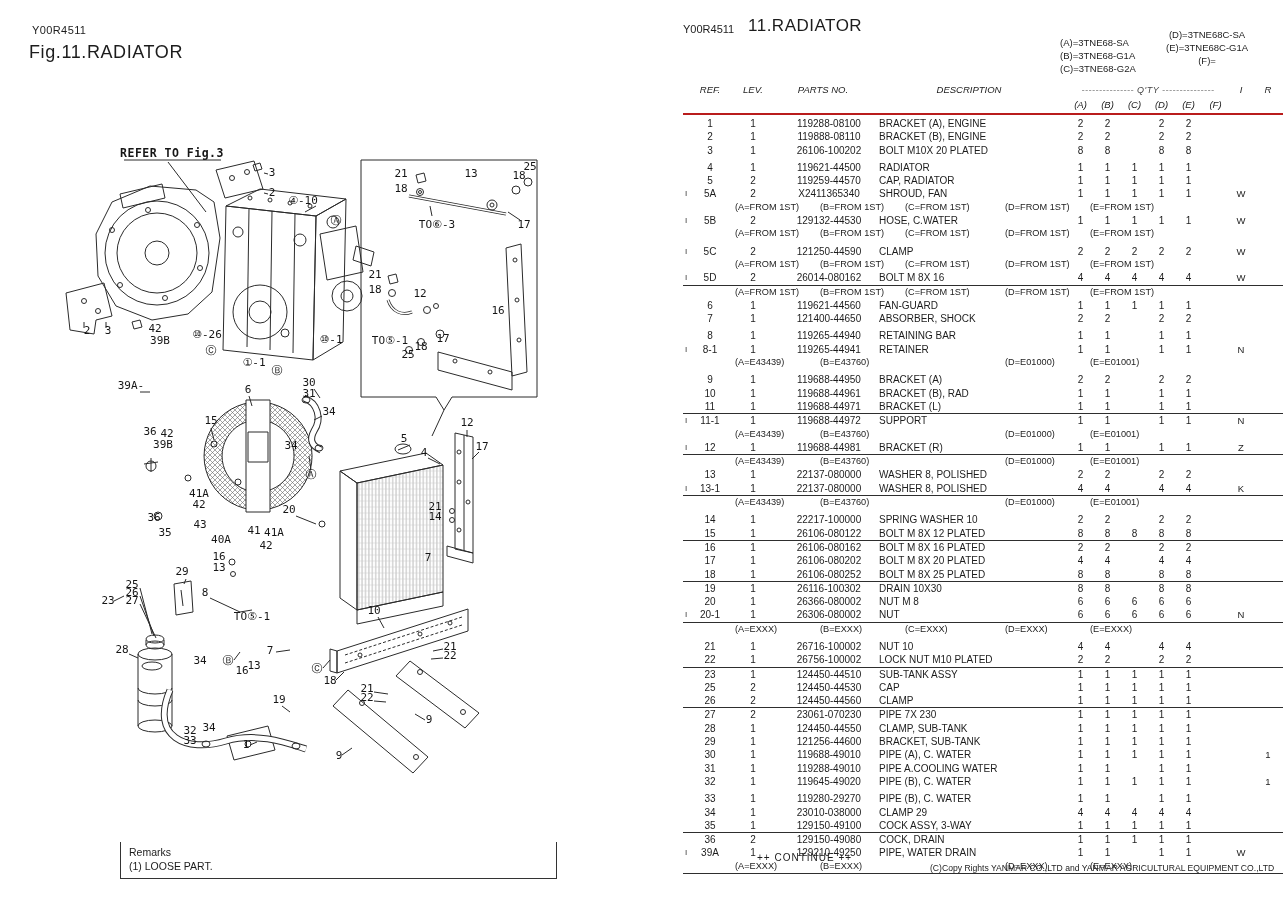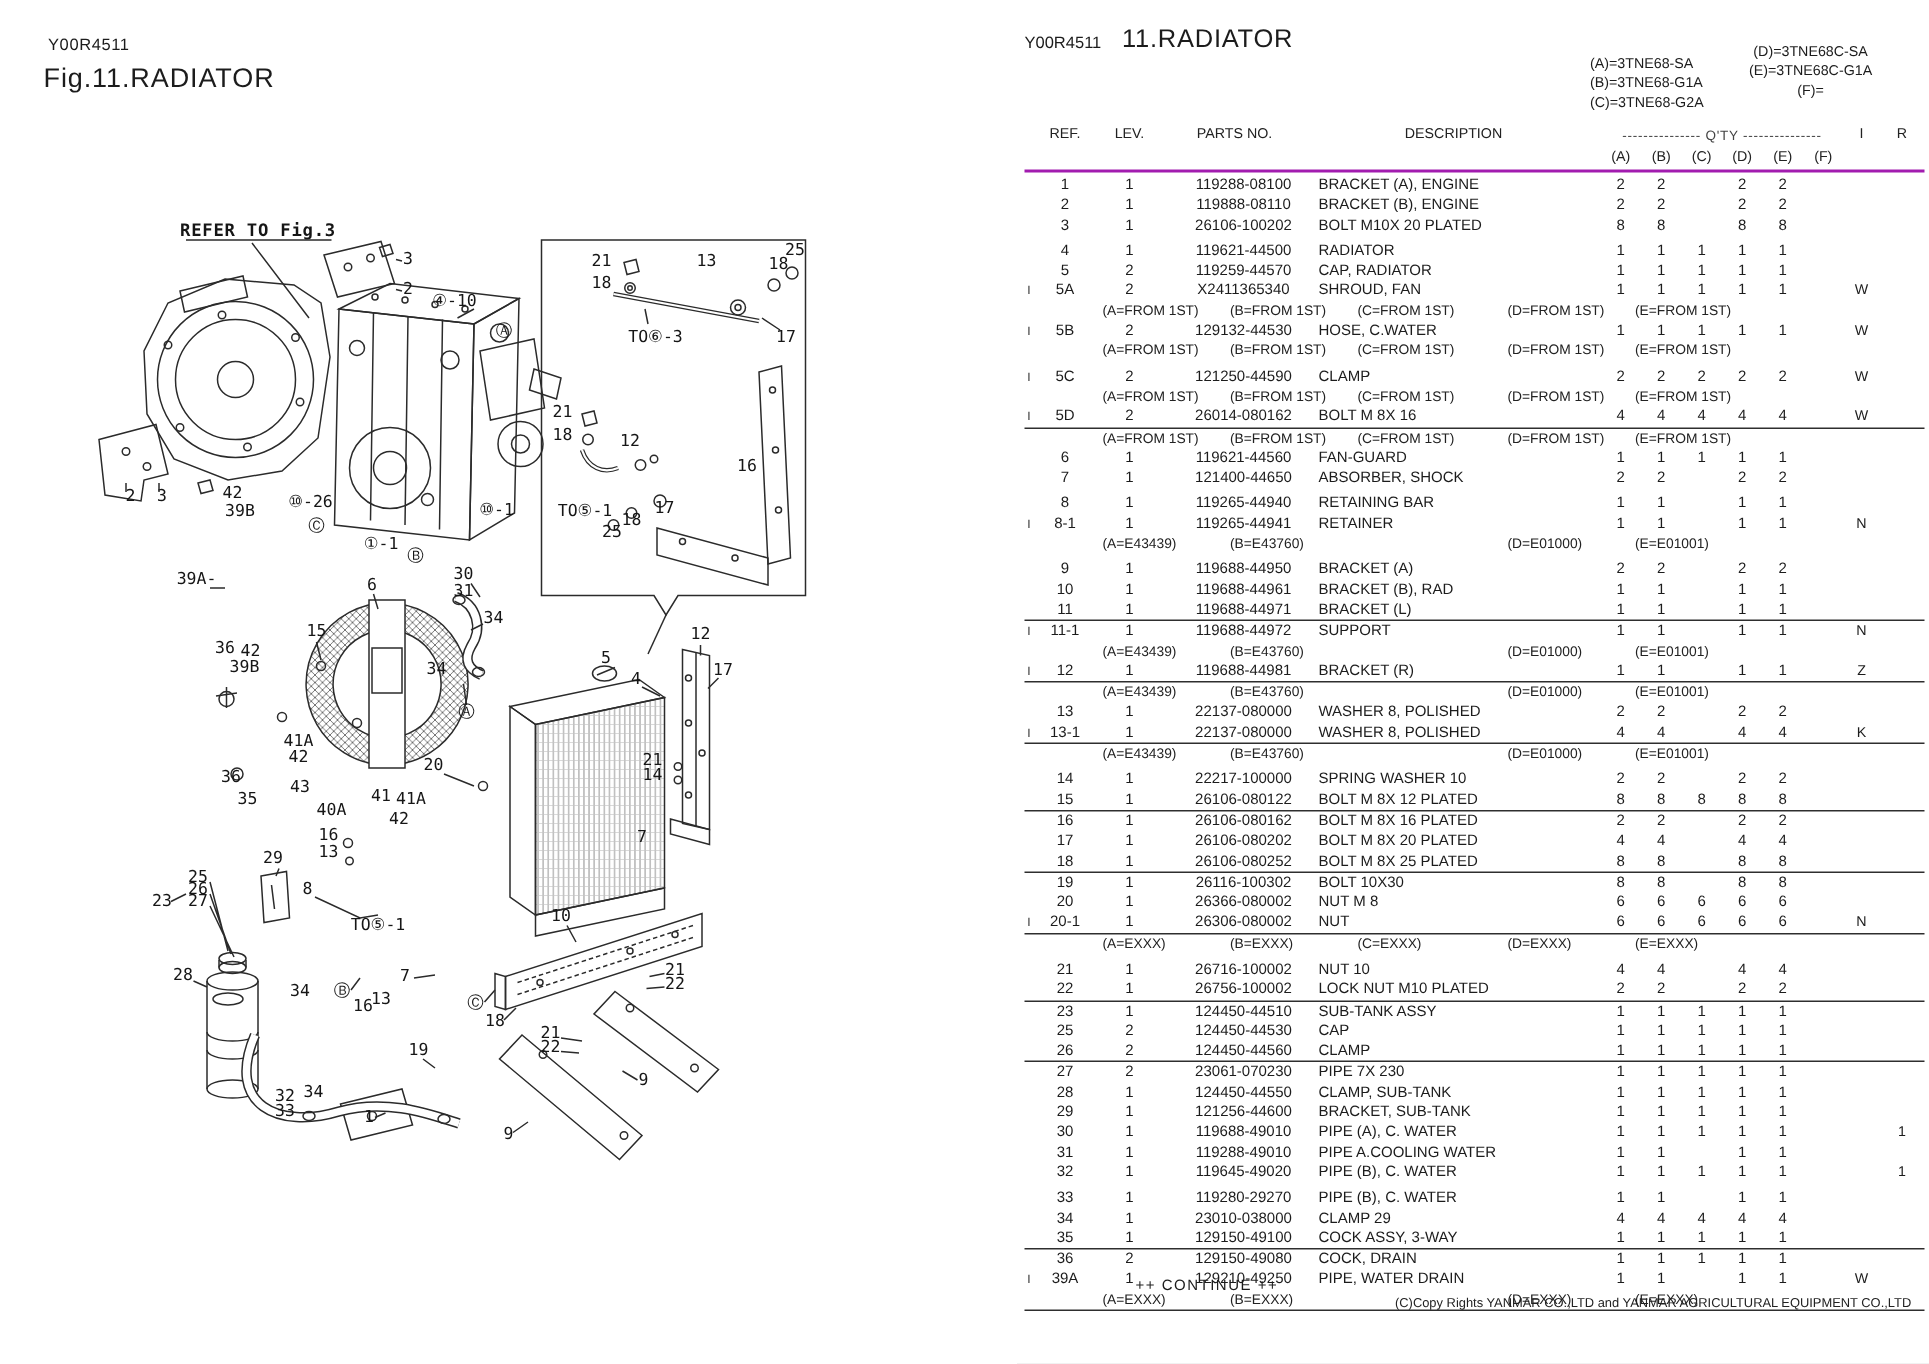--- a/index.html
+++ b/index.html
@@ -30,21 +30,21 @@
   #models-1{left:1060px;top:36px;}
   #models-2{left:1166px;top:28px;text-align:center;}
 
   
   #tablewrap{position:absolute;left:683px;top:82px;width:600px;}
   .grid{display:grid;grid-template-columns:6px 42px 44px 96px 196px repeat(6,27px) 24px 30px;}
   .thead{font-size:9.5px;color:#222;height:15px;align-items:center;}
   .thead span{text-align:center;white-space:nowrap;}
   .qtyhead{grid-column:6/12;color:#444;font-size:9px;letter-spacing:.5px;}
   .blank5{grid-column:1/6;}
-  #thead-block{border-bottom:2px solid #a21caf;padding-bottom:1px;}
+  #thead-block{border-bottom:2px solid #b91c1c;padding-bottom:1px;font-style:italic;}
   #rows{margin-top:2px;}
   .trow{position:relative;height:13.3px;font-size:10px;line-height:13.3px;align-items:center;}
   .trow span{white-space:nowrap;overflow:visible;text-align:center;}
   .c-mark{font-size:8px;color:#333;}
   .c-pn{text-align:center;padding-left:12px;}
   .c-desc{text-align:left !important;padding-left:8px;}
   .c-i,.c-r{font-size:9.5px;}
   .note{font-size:9.2px;color:#222;height:13.3px;position:relative;}
   .note span{position:absolute;top:0;line-height:13.3px;white-space:nowrap;}
   .rule{border-bottom:1px solid #2e2e2e;}
@@ -343,20 +343,24 @@
         <text x="375" y="293">18</text>
         <text x="420" y="297">12</text>
         <text x="498" y="314">16</text>
         <text x="390" y="344">TO⑤-1</text>
         <text x="408" y="358">25</text>
         <text x="421" y="350">18</text>
         <text x="443" y="342">17</text>
       </g>
   </svg>
 
+  <div class="abs" id="remarks">
+    <div>Remarks</div>
+    <div>(1) LOOSE PART.</div>
+  </div>
 
   <div class="abs" id="rh-doc">Y00R4511</div>
   <div class="abs" id="rh-title">11.RADIATOR</div>
   <div class="abs models" id="models-1">
     <div>(A)=3TNE68-SA</div>
     <div>(B)=3TNE68-G1A</div>
     <div>(C)=3TNE68-G2A</div>
   </div>
   <div class="abs models" id="models-2">
     <div>(D)=3TNE68C-SA</div>
@@ -814,21 +818,21 @@
           <span class="c-q">8</span>
           <span class="c-q"></span>
           <span class="c-i"></span>
           <span class="c-r"></span>
         </div>
         <div class="grid trow">
           <span class="c-mark"></span>
           <span class="c-ref">19</span>
           <span class="c-lev">1</span>
           <span class="c-pn">26116-100302</span>
-          <span class="c-desc">BOLT 10X30</span>
+          <span class="c-desc">DRAIN 10X30</span>
           <span class="c-q">8</span>
           <span class="c-q">8</span>
           <span class="c-q"></span>
           <span class="c-q">8</span>
           <span class="c-q">8</span>
           <span class="c-q"></span>
           <span class="c-i"></span>
           <span class="c-r"></span>
         </div>
         <div class="grid trow">

